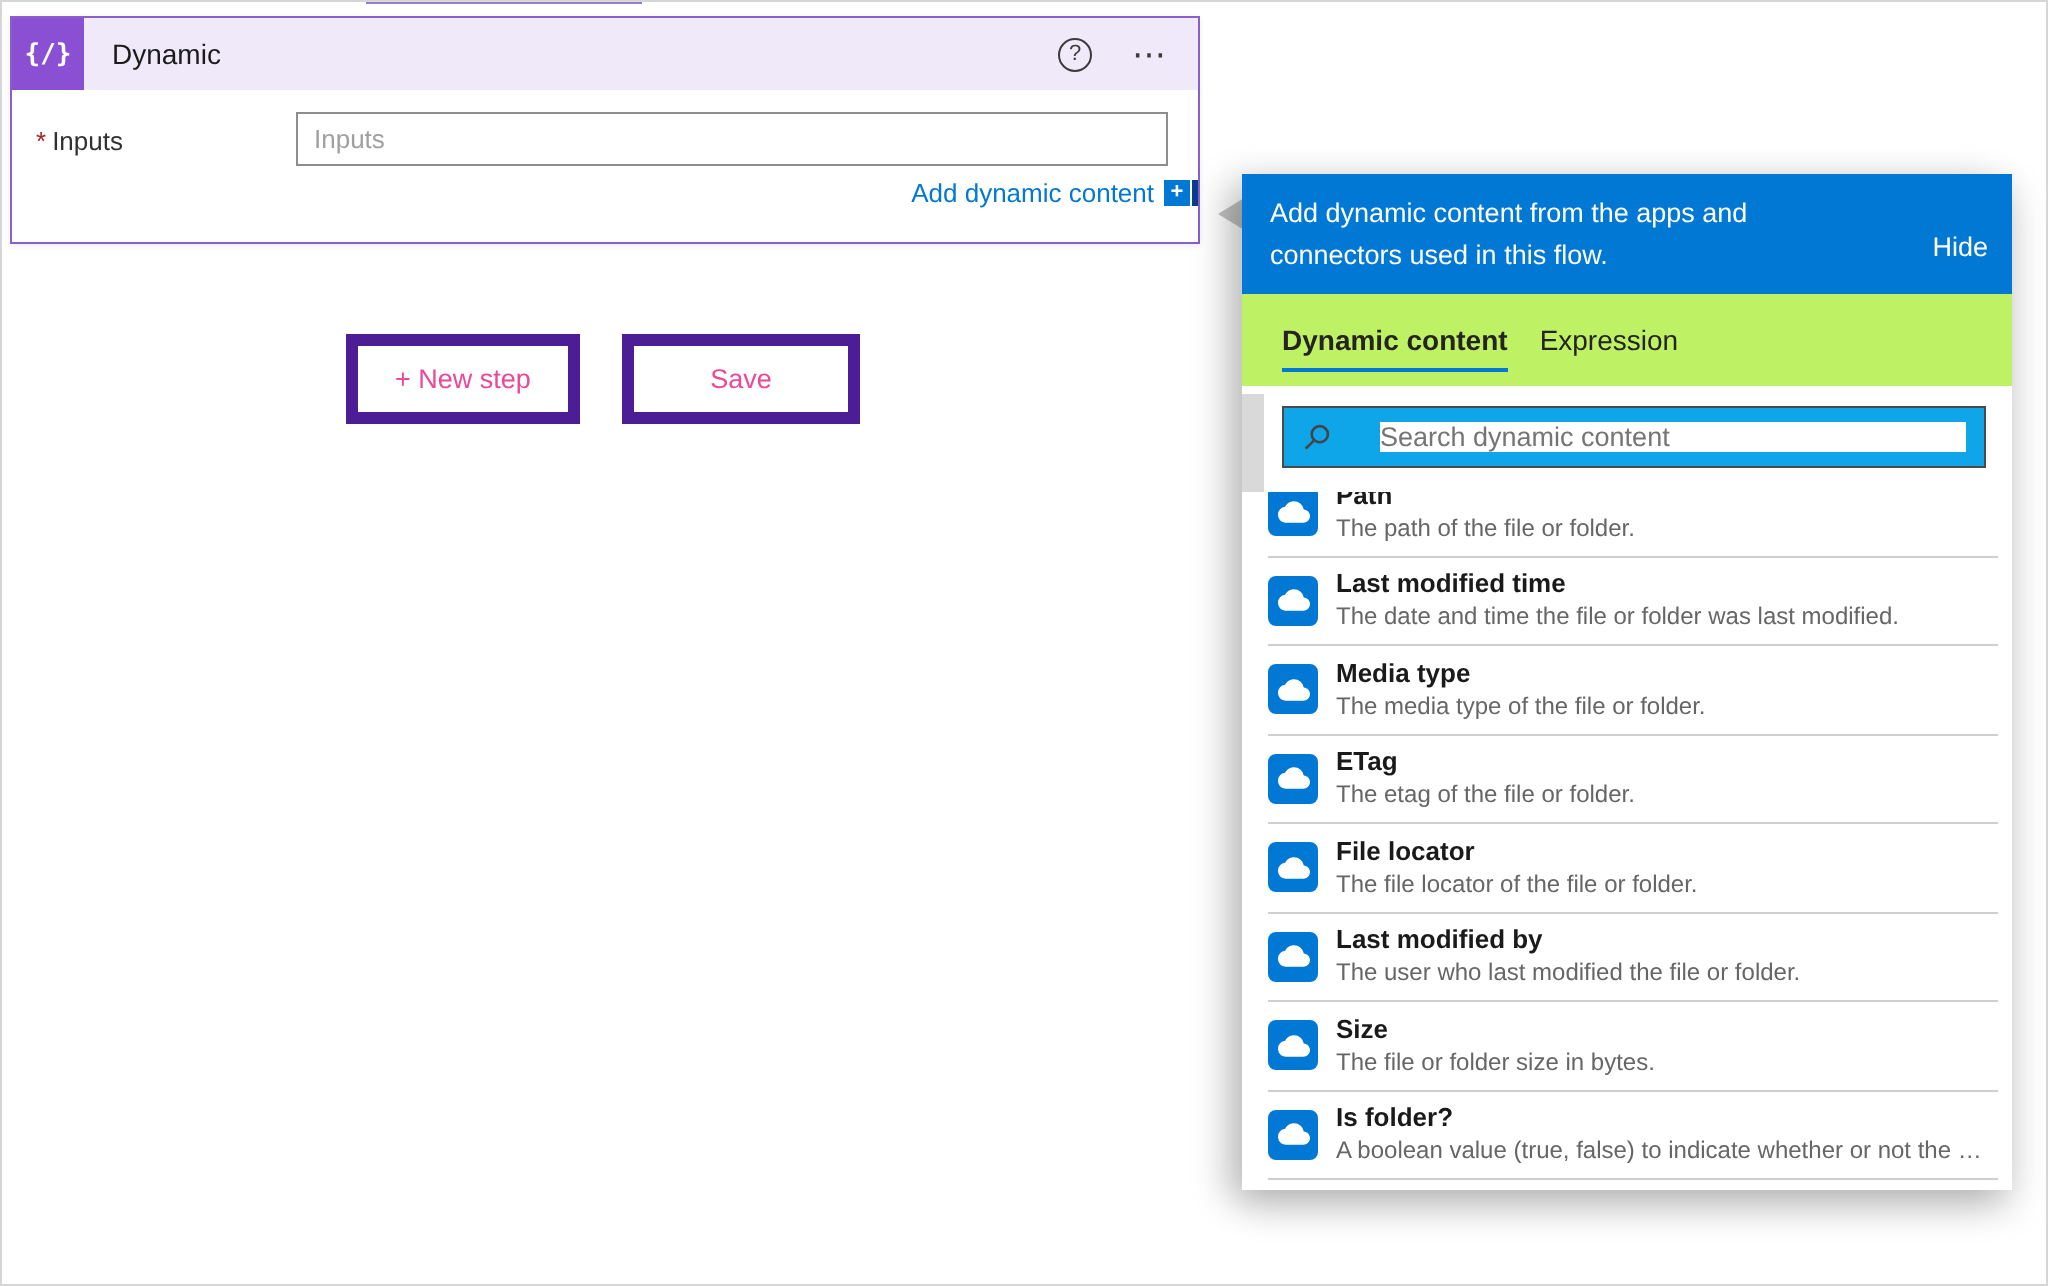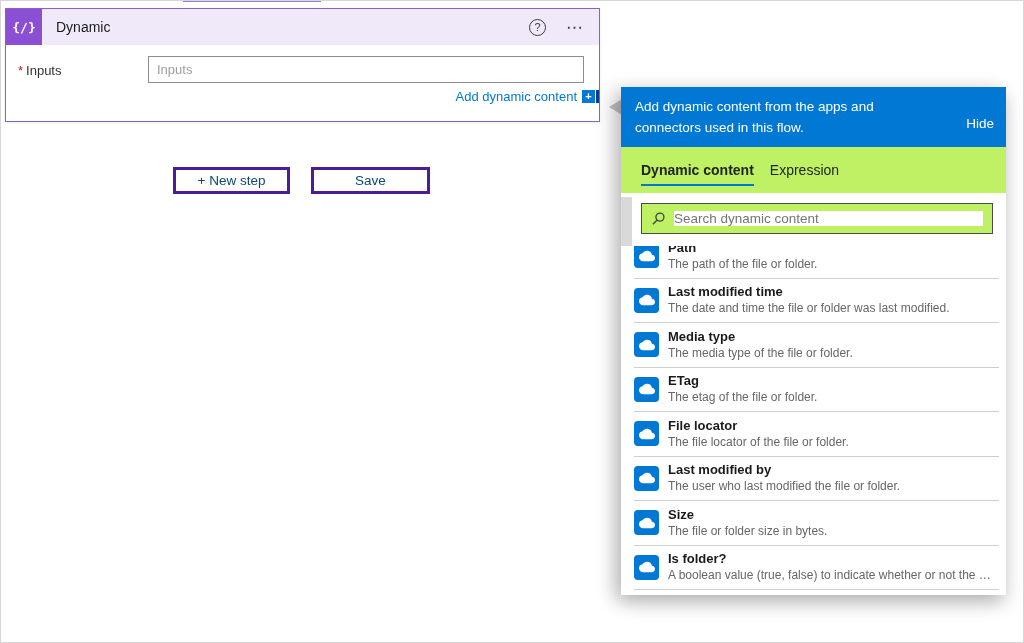--- a/index.html
+++ b/index.html
@@ -58,22 +58,22 @@
   .adc-link { color:#0078d4; font-size:13px; }
   .adc-icon { display:flex; align-items:center; gap:1px; }
   .adc-plusbox {
     width:13px; height:13px; background:#0078d4; color:#fff;
     font-size:11px; line-height:13px; text-align:center; font-weight:bold;
   }
   .adc-bar { width:3px; height:13px; background:#0a3d91; }
 
   
   .flow-button {
-    position:absolute; height:27px; background:#fff; border:3px solid #4c1d95;
-    font-size:13.5px; color:#0c4a6e; cursor:pointer;
+    position:absolute; height:45px; background:#fff; border:6px solid #4c1d95;
+    font-size:13.5px; color:#ec4899; cursor:pointer;
     font-family:"Liberation Sans", sans-serif;
   }
   .new-step-button { left:173px; top:167px; width:117px; }
   .save-button { left:311px; top:167px; width:119px; }
 
   
   .callout-arrow {
     position:absolute; left:609px; top:96px; width:0; height:0;
     border-top:11px solid transparent; border-bottom:11px solid transparent;
     border-right:18px solid #c3c3c3;
@@ -100,22 +100,22 @@
   .tab.active::after {
     content:""; position:absolute; left:0; right:0; bottom:7px; height:2px; background:#0078d4;
   }
   .search-area { position:relative; height:53px; background:#fff; }
   .scrollbar {
     position:absolute; left:0; top:4px; width:11px; height:49px;
     background:#d9d9d9; cursor:pointer;
   }
   .search-box {
     position:absolute; left:20px; top:10px; width:352px; height:31px;
-    border:1px solid #4a4a48; background:#bef264;
-    display:flex; align-items:center; padding:0 9px; gap:8px;
+    border:1px solid #4a4a48; background:#0ea5e9;
+    display:flex; align-items:center; padding:0 9px; gap:24px;
   }
   .search-input {
     border:none; outline:none; flex:1; font-size:13.5px; color:#333;
     font-family:"Liberation Sans", sans-serif;
   }
   .search-input::placeholder { color:#757575; }
   .search-icon { display:flex; align-items:center; }
 
   .list { position:absolute; top:159px; bottom:0; left:0; right:0; overflow:hidden; }
   .list-inner { margin-top:-12px; }

